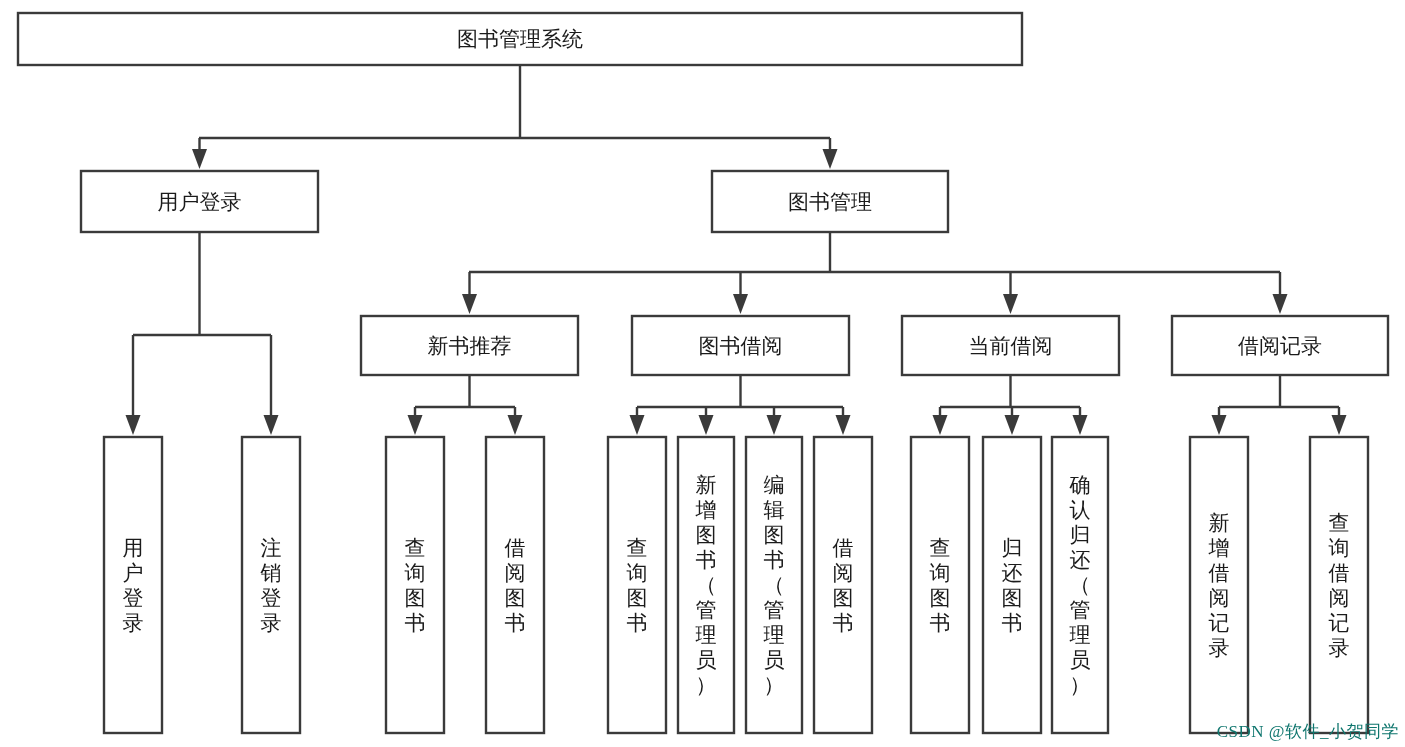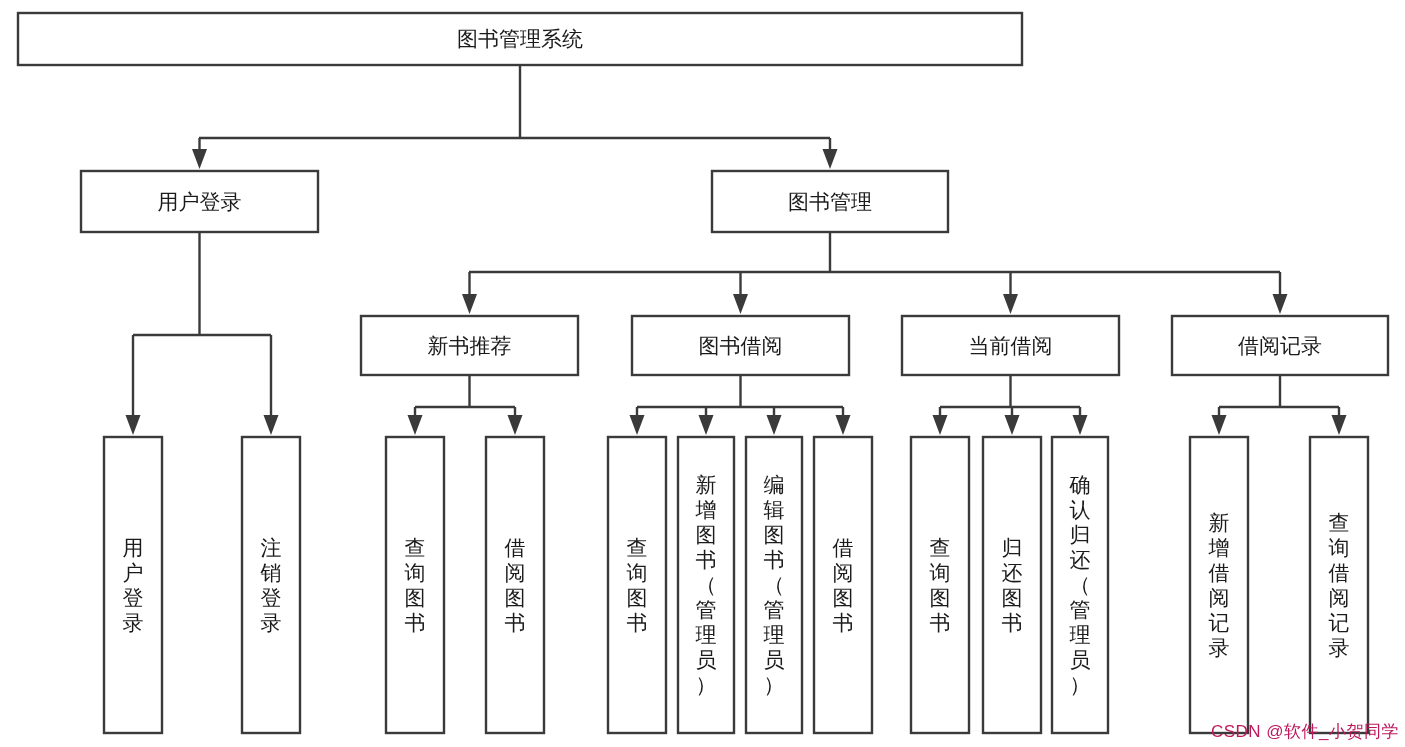--- a/index.html
+++ b/index.html
@@ -54,23 +54,23 @@
     stroke-linecap: butt;
   }
   .arrow-head {
     fill: #3a3a3a;
     stroke: none;
   }
   .watermark-text {
     position: absolute;
     right: 6px;
     bottom: 4px;
-    font-family: Liberation Sans, sans-serif;
+    font-family: Liberation Serif, serif;
     font-size: 17px;
-    color: #be185d;
+    color: #0f766e;
     white-space: nowrap;
     letter-spacing: 0.5px;
     pointer-events: none;
     text-align: right;
   }
 </style>
 </head>
 <body>
 
 <div id="diagram-root">

